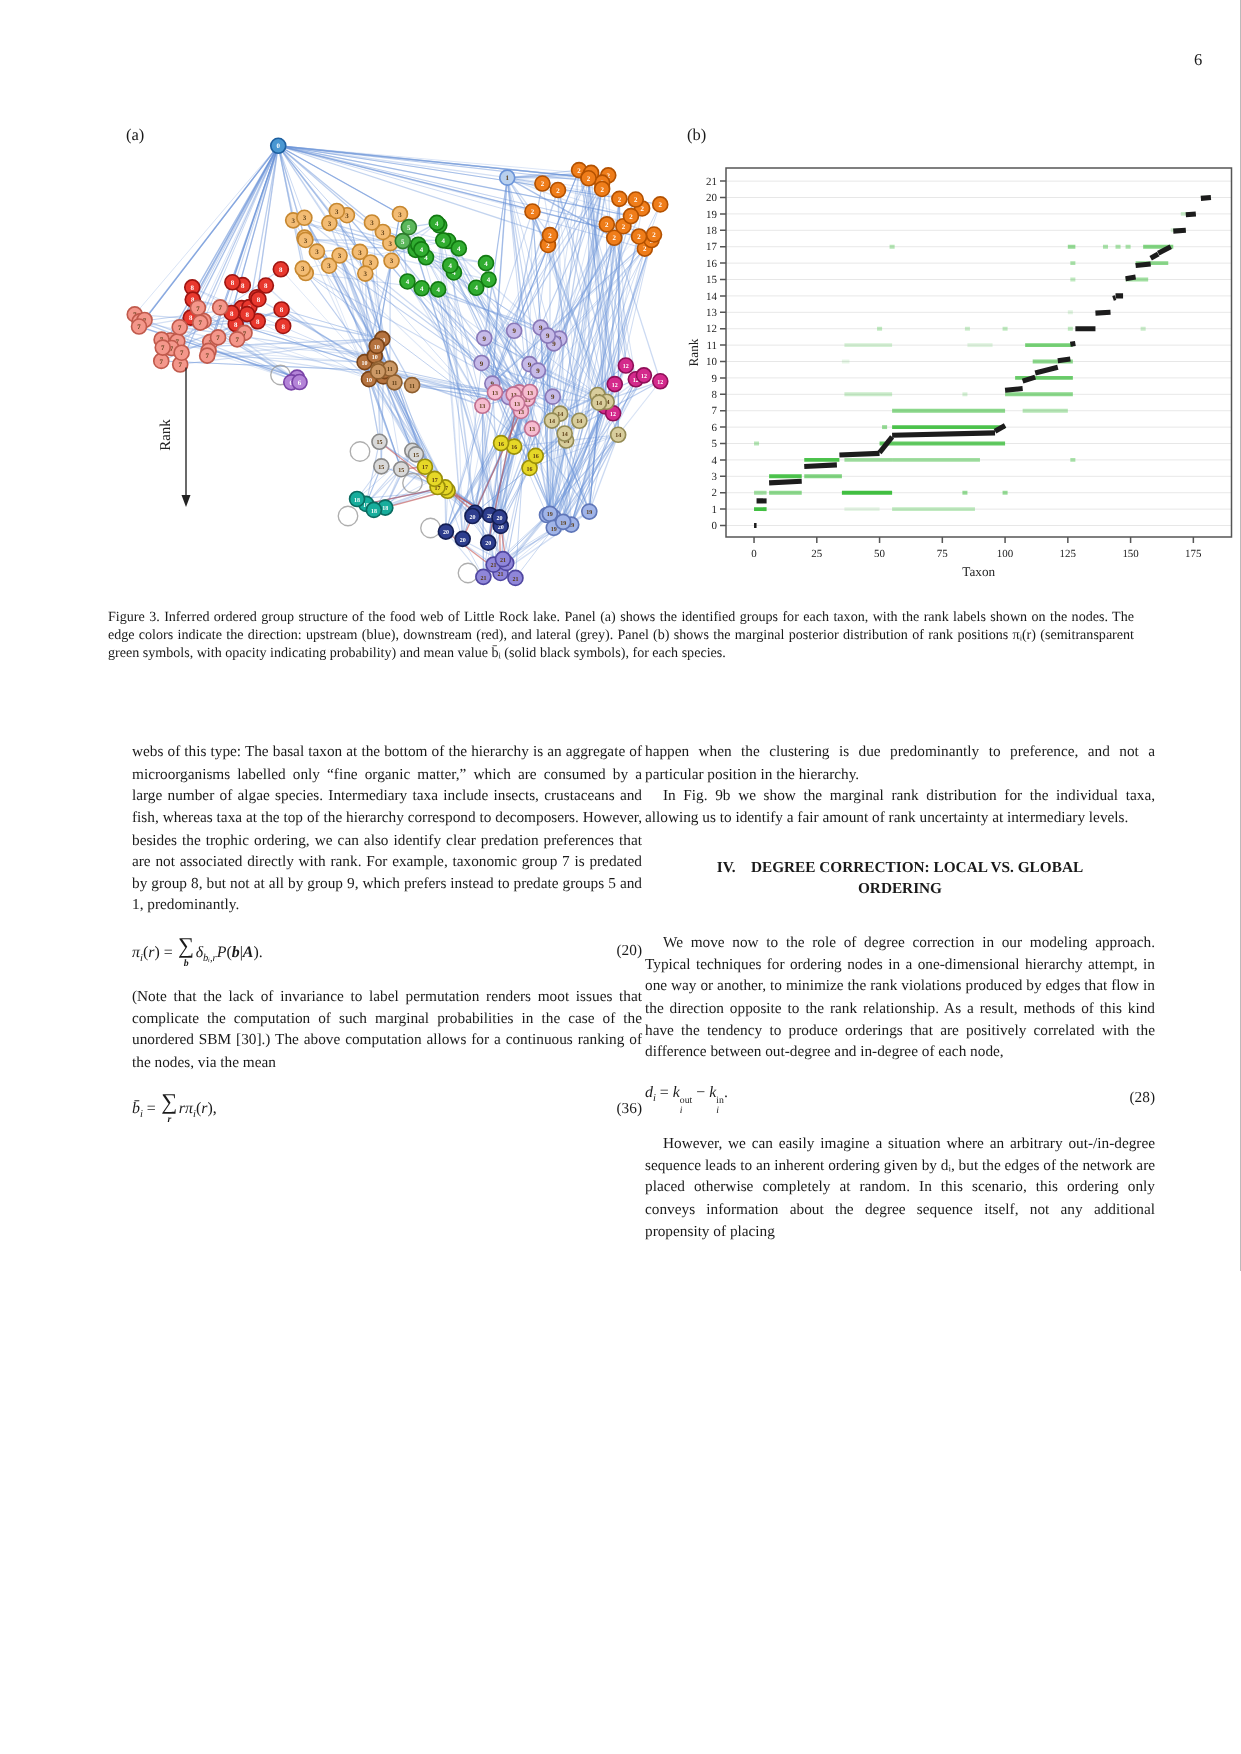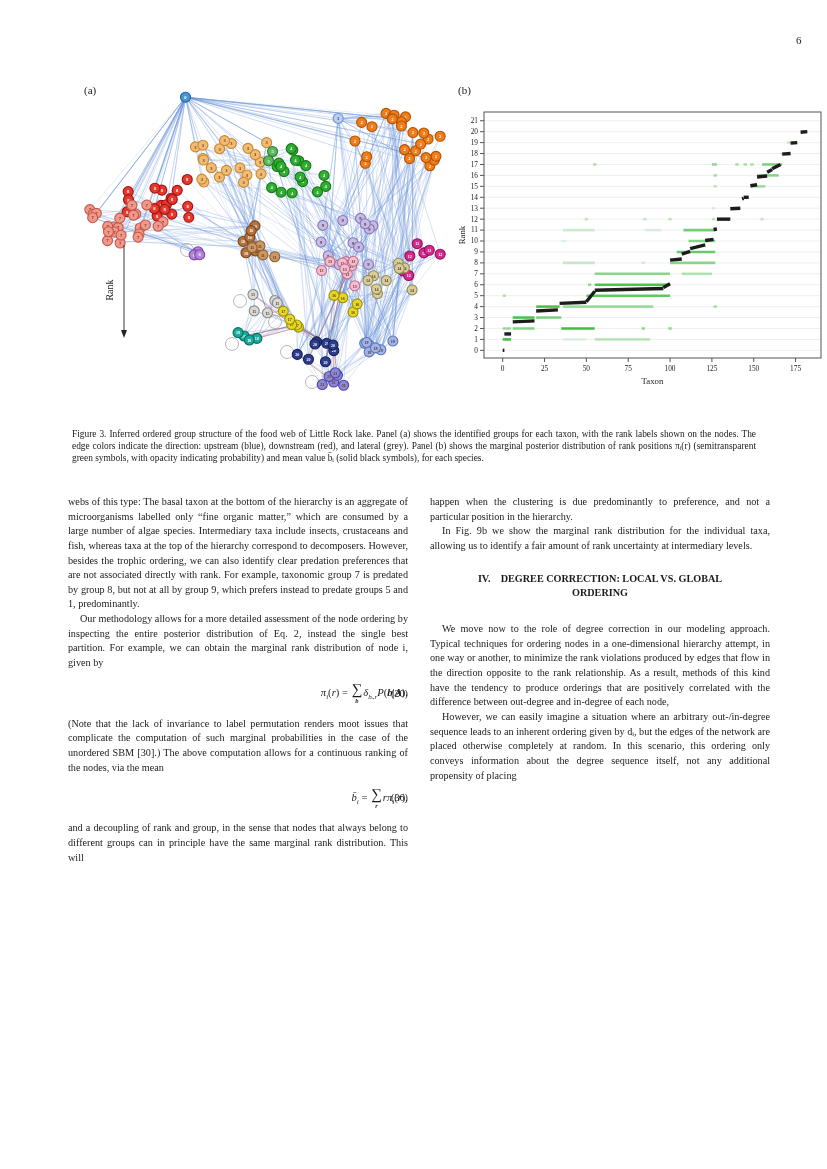--- a/index.html
+++ b/index.html
@@ -4,29 +4,29 @@
 <style>
   html,body{margin:0;padding:0;background:#888;}
   .page{position:relative;width:827px;height:1169px;background:#ffffff;margin:0 auto;
         font-family:"Liberation Serif","DejaVu Serif",serif;color:#1a1a1a;overflow:hidden;}
   .pagenum{position:absolute;top:34px;left:796px;font-size:11px;}
   .panel-label{position:absolute;font-size:11px;}
   #panel-a-label{left:84px;top:84px;}
   #panel-b-label{left:458px;top:84px;}
   #net-wrap{position:absolute;left:80px;top:86px;width:378px;height:318px;}
   #chart-wrap{position:absolute;left:455px;top:96px;width:372px;height:298px;}
-  .caption{position:absolute;left:72px;top:429px;width:684px;font-size:9.4px;line-height:1.265;
+  .caption{position:absolute;left:72px;top:407px;width:684px;font-size:9.4px;line-height:1.265;
            text-align:justify;}
   .col{position:absolute;top:495px;width:340px;font-size:10.2px;line-height:1.435;text-align:justify;}
-  #col-left{left:68px;}
+  #col-left{left:88px;}
   #col-right{left:430px;}
   .col p{margin:0;}
   .col p.ind{text-indent:12px;}
   .eqrow{position:relative;margin:10px 0 10px 0;text-align:center;font-size:10.6px;min-height:26px;
-         display:flex;align-items:center;justify-content:flex-end;}
+         display:flex;align-items:center;justify-content:flex-start;}
   .eqnum{position:absolute;right:0;top:50%;transform:translateY(-50%);font-size:10.2px;}
   .eq i{font-style:italic;}
   .eq .bi{font-style:italic;font-weight:bold;}
   .eq sub{font-size:7px;}
   .eq .sum{display:inline-flex;flex-direction:column;align-items:center;vertical-align:middle;
            line-height:1;margin:0 1px;}
   .eq .sum .sig{font-size:15px;}
   .eq .sum .lim{font-size:6.5px;font-style:italic;font-weight:bold;margin-top:1px;}
   .eq .ss{display:inline-flex;flex-direction:column;align-items:flex-start;vertical-align:-4px;
           line-height:1;font-size:6.5px;}
@@ -1324,40 +1324,48 @@
         <text x="340.5699481865285" y="275" font-size="7.3" text-anchor="middle" fill="#222">175</text>
         <text x="197.5" y="288" font-size="8.8" text-anchor="middle" fill="#222">Taxon</text>
         <text x="10" y="139" font-size="8.8" text-anchor="middle" fill="#222" transform="rotate(-90 10 139)">Rank</text>
       </svg>
   </div>
 
   <div class="caption">Figure 3. Inferred ordered group structure of the food web of Little Rock lake. Panel (a) shows the identified groups for each taxon, with the rank labels shown on the nodes. The edge colors indicate the direction: upstream (blue), downstream (red), and lateral (grey). Panel (b) shows the marginal posterior distribution of rank positions πᵢ(r) (semitransparent green symbols, with opacity indicating probability) and mean value b̄ᵢ (solid black symbols), for each species.</div>
 
   <div class="col" id="col-left">
     <p>webs of this type: The basal taxon at the bottom of the hierarchy is an aggregate of microorganisms labelled only “fine organic matter,” which are consumed by a large number of algae species. Intermediary taxa include insects, crustaceans and fish, whereas taxa at the top of the hierarchy correspond to decomposers. However, besides the trophic ordering, we can also identify clear predation preferences that are not associated directly with rank. For example, taxonomic group 7 is predated by group 8, but not at all by group 9, which prefers instead to predate groups 5 and 1, predominantly.</p>
-    <p class="ind">Our methodology allows for a more detailed assessment of the node ordering by inspecting the entire posterior distribution of Eq. 2, instead the single best partition. For example, we can obtain the marginal rank distribution of node i, given by</p>
     <div class="eqrow">
       <span class="eq"><i>π</i><sub><i>i</i></sub><span>(</span><i>r</i><span>) = </span><span class="sum">
             <span class="sig">∑</span>
             <span class="lim">b</span>
           </span><i>δ</i><sub><i>bᵢ,r</i></sub><i>P</i><span>(</span><span class="bi">b</span><span>|</span><span class="bi">A</span><span>).</span></span>
       <span class="eqnum">(20)</span>
     </div>
     <p>(Note that the lack of invariance to label permutation renders moot issues that complicate the computation of such marginal probabilities in the case of the unordered SBM [30].) The above computation allows for a continuous ranking of the nodes, via the mean</p>
     <div class="eqrow">
       <span class="eq"><i>b̄</i><sub><i>i</i></sub><span> = </span><span class="sum">
             <span class="sig">∑</span>
             <span class="lim">r</span>
           </span><i>rπ</i><sub><i>i</i></sub><span>(</span><i>r</i><span>),</span></span>
       <span class="eqnum">(36)</span>
     </div>
-    <p>and a decoupling of rank and group, in the sense that nodes that always belong to different groups can in principle have the same marginal rank distribution. This will</p>
   </div>
 
   <div class="col" id="col-right">
     <p>happen when the clustering is due predominantly to preference, and not a particular position in the hierarchy.</p>
     <p class="ind">In Fig. 9b we show the marginal rank distribution for the individual taxa, allowing us to identify a fair amount of rank uncertainty at intermediary levels.</p>
     <div class="sec-head">IV. DEGREE CORRECTION: LOCAL VS. GLOBAL ORDERING</div>
     <p class="ind">We move now to the role of degree correction in our modeling approach.  Typical techniques for ordering nodes in a one-dimensional hierarchy attempt, in one way or another, to minimize the rank violations produced by edges that flow in the direction opposite to the rank relationship. As a result, methods of this kind have the tendency to produce orderings that are positively correlated with the difference between out-degree and in-degree of each node,</p>
+    <div class="eqrow">
+      <span class="eq"><i>d</i><sub><i>i</i></sub><span> = </span><i>k</i><span class="ss">
+            <span class="s1">out</span>
+            <span class="s2">i</span>
+          </span><span> − </span><i>k</i><span class="ss">
+            <span class="s1">in</span>
+            <span class="s2">i</span>
+          </span><span>.</span></span>
+      <span class="eqnum">(28)</span>
+    </div>
     <p class="ind">However, we can easily imagine a situation where an arbitrary out-/in-degree sequence leads to an inherent ordering given by dᵢ, but the edges of the network are placed otherwise completely at random. In this scenario, this ordering only conveys information about the degree sequence itself, not any additional propensity of placing</p>
   </div>
 
 </div>
 
 </body></html>

